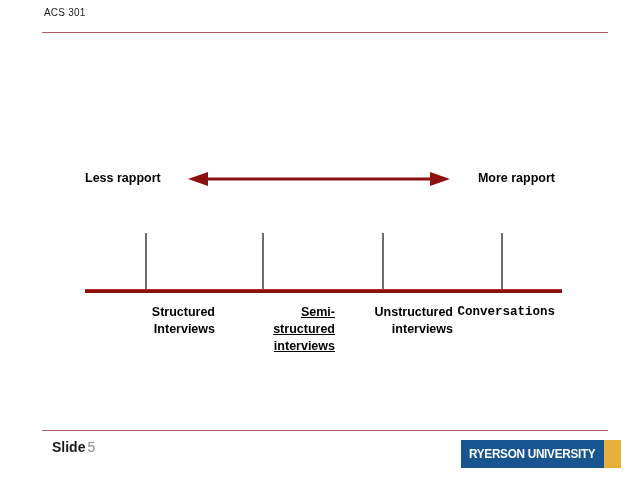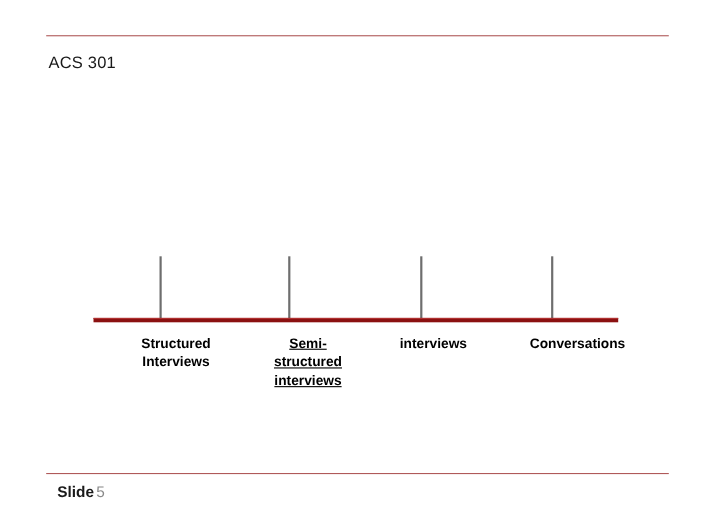--- a/index.html
+++ b/index.html
@@ -16,25 +16,24 @@
     height: 478px;
     background: #ffffff;
     overflow: hidden;
   }
 
   
   .header-label {
     position: absolute;
     left: 44px;
     top: 7px;
-    font-size: 15px;
+    font-size: 10px;
     color: #1a1a1a;
     letter-spacing: .2px;
     white-space: nowrap;
-    margin-top: 42px;
   }
   .header-rule {
     position: absolute;
     left: 42px;
     top: 32px;
     width: 566px;
     height: 1px;
     background: #b05a5a;
   }
 
@@ -114,21 +113,21 @@
     width: 490px;
     height: 70px;
   }
   .category {
     position: absolute;
     top: 0;
     font-size: 12.5px;
     font-weight: bold;
     color: #000000;
     line-height: 17px;
-    text-align: center;
+    text-align: right;
   }
 
   
   .footer-rule {
     position: absolute;
     left: 42px;
     top: 430px;
     width: 566px;
     height: 1px;
     background: #b05a5a;
@@ -174,46 +173,66 @@
 </style>
 </head>
 <body>
 
 <div id="slide">
 
   <div class="header-label">ACS 301</div>
   <div class="header-rule"></div>
 
 
+  <div class="rapport-row">
+    <div class="rapport-label rapport-left">Less rapport</div>
+
+    <div class="arrow-wrap">
+      <svg width="262" height="18" viewBox="0 0 262 18" xmlns="http://www.w3.org/2000/svg">
+        <line x1="17" y1="9" x2="245" y2="9" stroke="#8b1111" stroke-width="3"></line>
+        <polygon points="0,9 20,2 20,16" fill="#8b1111"></polygon>
+        <polygon points="262,9 242,2 242,16" fill="#8b1111"></polygon>
+      </svg>
+    </div>
+
+    <div class="rapport-label rapport-right">More rapport</div>
+  </div>
 
   <div class="spectrum">
     <div class="tick" style="left:60px;"></div>
     <div class="tick" style="left:177px;"></div>
     <div class="tick" style="left:297px;"></div>
     <div class="tick" style="left:416px;"></div>
     <div class="baseline"></div>
   </div>
 
   <div class="categories">
     <div class="category" style="left:20px; width:110px;">
       <div>Structured</div>
       <div>Interviews</div>
     </div>
     <div class="category" style="left:140px; width:110px;text-decoration:underline;">
       <div>Semi-</div>
       <div>structured</div>
       <div>interviews</div>
     </div>
     <div class="category" style="left:250px; width:118px;">
+      <div>Unstructured</div>
       <div>interviews</div>
     </div>
-    <div class="category" style="left:380px; width:120px;">
+    <div class="category" style="left:350px; width:120px;font-family:Liberation Mono, monospace;">
       <div>Conversations</div>
     </div>
   </div>
 
   <div class="footer-rule"></div>
   <div class="slide-number">
     <span class="word">Slide</span><span class="num">5</span>
   </div>
 
+  <div class="logo">
+    <div class="logo-main">
+      <span class="logo-text">RYERSON UNIVERSITY</span>
+    </div>
+    <div class="logo-accent"></div>
+  </div>
 
 </div>
 
 </body></html>

